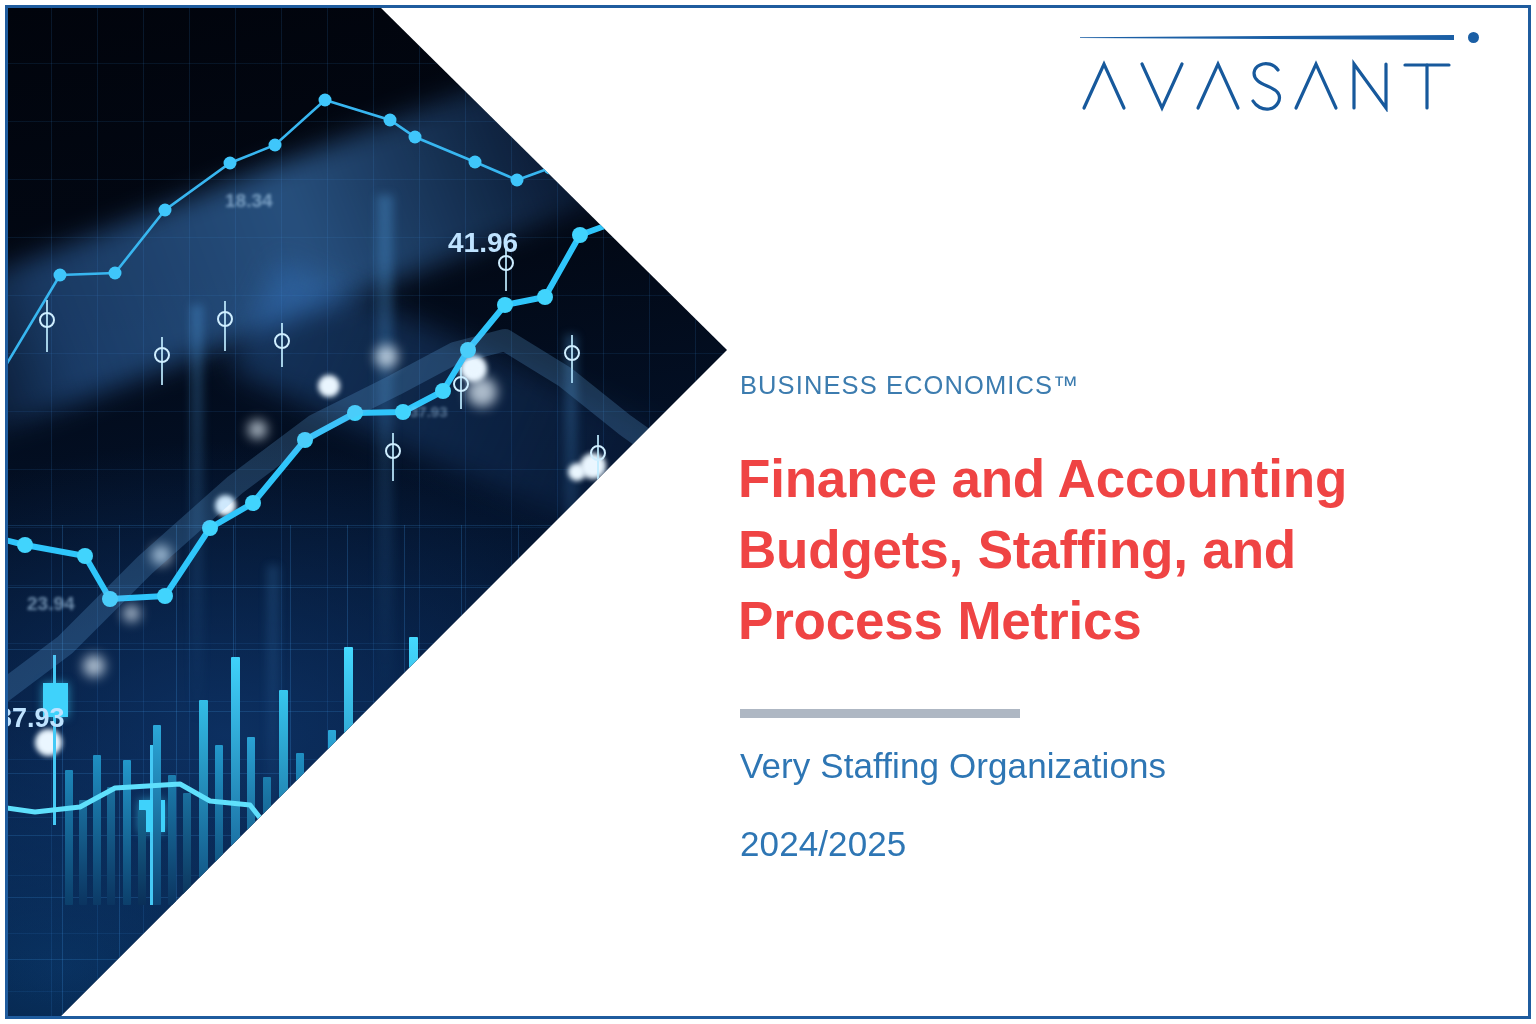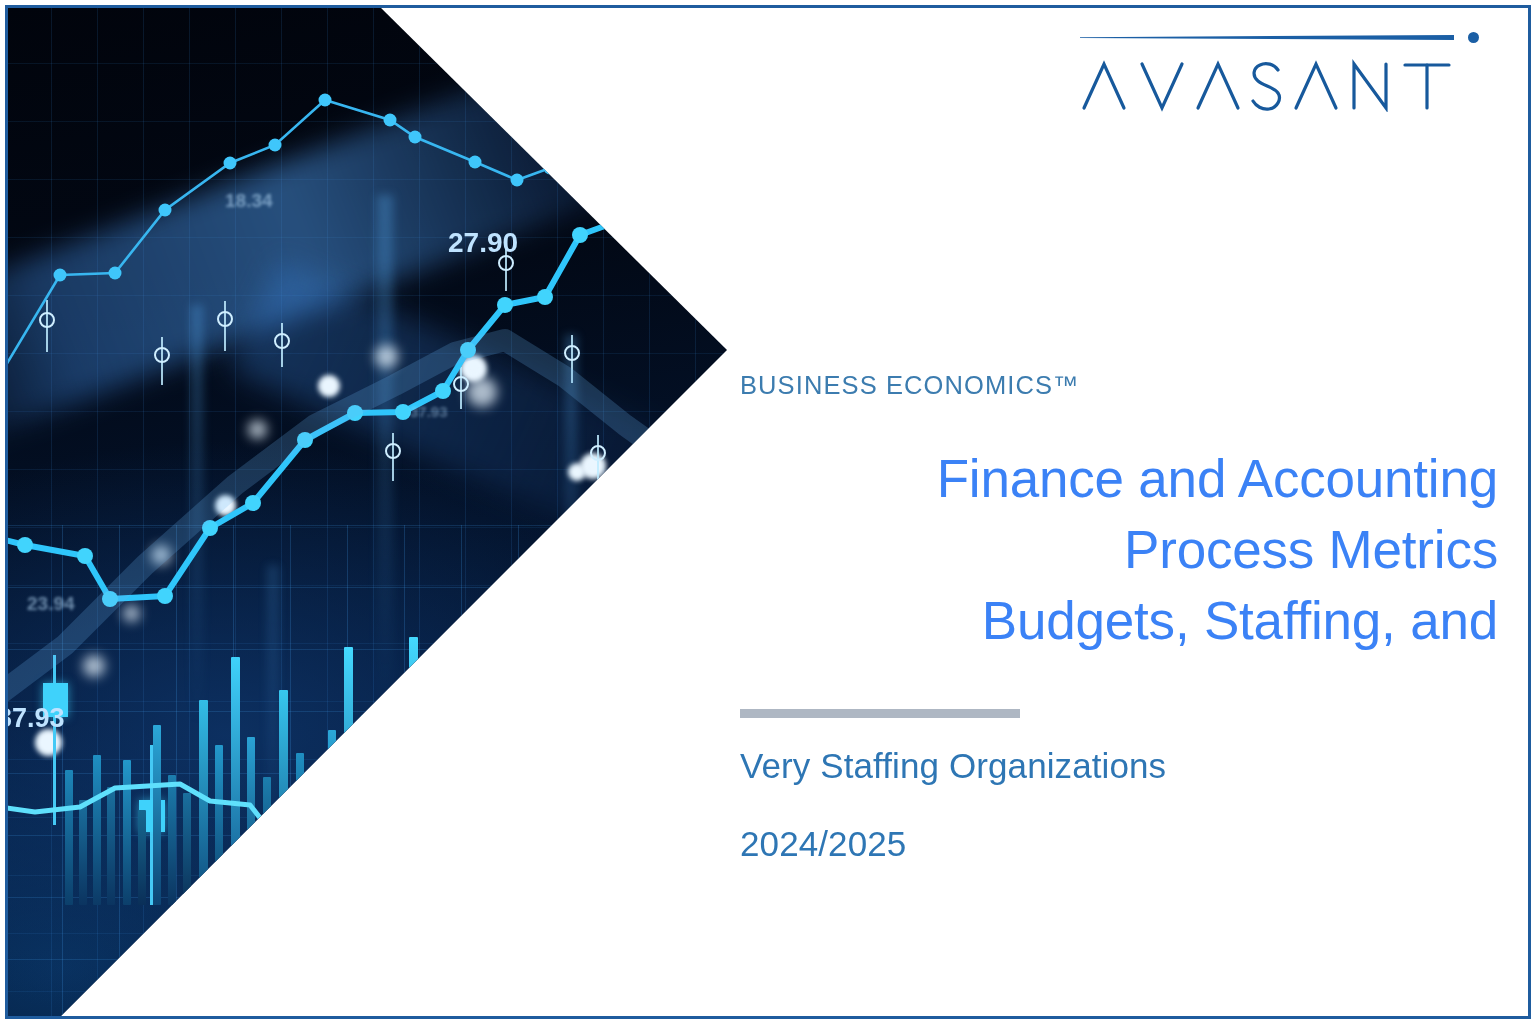--- a/index.html
+++ b/index.html
@@ -115,23 +115,22 @@
   .logo .word svg{display:block;}
 
   .eyebrow{
     position:absolute;left:2px;top:371px;
     font-size:25.5px;letter-spacing:1.1px;
     color:#3C7CAF;font-weight:400;
   }
   .title{
     position:absolute;left:0px;top:443px;width:760px;
     font-size:53px;line-height:1.34;
-    color:#3b82f6;font-weight:400;
+    color:#ef4444;font-weight:700;
     letter-spacing:-0.2px;
-    text-align:right;
   }
   .divider{
     position:absolute;left:2px;top:709px;
     width:280px;height:9px;background:#AEB7C3;
   }
   .sub{position:absolute;left:2px;top:748px;width:740px;}
   .sub .l{
     font-size:35px;line-height:1;color:#2E76B4;font-weight:400;
     margin-bottom:43px;letter-spacing:.1px;
   }
@@ -259,21 +258,21 @@
           <circle cx="500" cy="300" r="8"></circle>
         <circle cx="540" cy="292" r="8"></circle>
           <circle cx="575" cy="230" r="8"></circle>
       </g>
 
       <polyline points="-20,800 30,807 75,802 110,783 175,779 205,796 245,800 280,845 330,848 370,862 420,878 470,884 520,890" fill="none" stroke="#5fe0fc" stroke-width="5" stroke-linejoin="round"></polyline>
 
       <polyline points="-20,700 60,640 140,560 230,480 310,420 390,380 450,348 500,335 560,372 620,420 690,470" fill="none" stroke="rgba(110,180,240,.22)" stroke-width="22" stroke-linejoin="round"></polyline>
     </svg>
 
-    <div class="vlabel" style="left:443px;top:222px;font-size:28px;">27.90</div>
+    <div class="vlabel" style="left:443px;top:222px;font-size:28px;">41.96</div>
     <div class="vlabel b" style="left:220px;top:185px;font-size:19px;">18.34</div>
     <div class="vlabel b" style="left:22px;top:588px;font-size:19px;">23.94</div>
     <div class="vlabel" style="left:-8px;top:698px;font-size:27px;">37.93</div>
     <div class="vlabel b" style="left:405px;top:398px;font-size:15px;opacity:.4;">37.93</div>
   </div>
 
   <div class="content">
 
     <div class="logo">
       <div class="rule">
@@ -300,22 +299,22 @@
             <line x1="347" y1="9" x2="347" y2="52"></line>
           </g>
         </svg>
       </div>
     </div>
 
     <div class="eyebrow">BUSINESS ECONOMICS™</div>
 
     <div class="title">
       <div>Finance and Accounting</div>
+      <div>Budgets, Staffing, and</div>
       <div>Process Metrics</div>
-      <div>Budgets, Staffing, and</div>
     </div>
 
     <div class="divider"></div>
 
     <div class="sub">
       <div class="l">Very Staffing Organizations</div>
       <div class="l">2024/2025</div>
     </div>
   </div>
 

